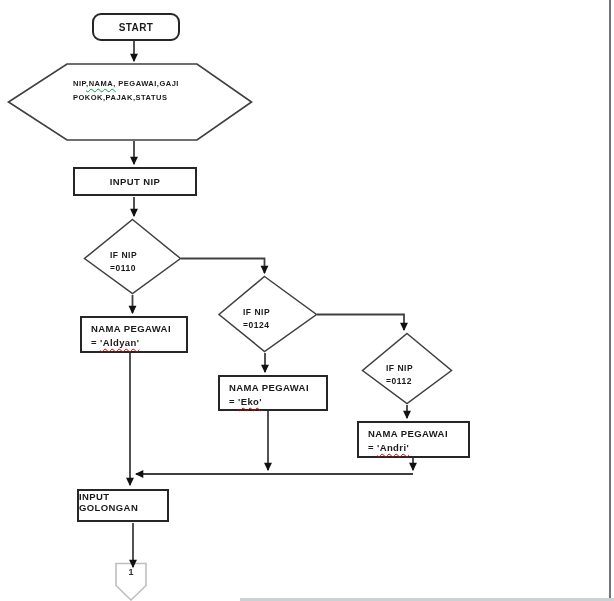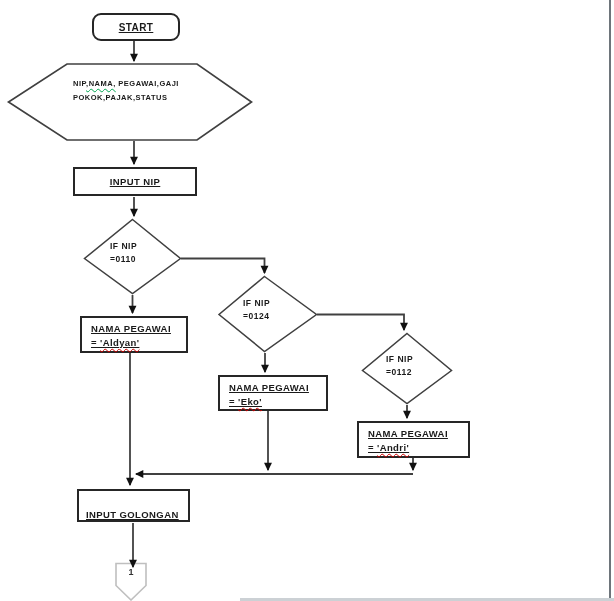--- a/index.html
+++ b/index.html
@@ -3,43 +3,43 @@
 <meta charset="utf-8">
 <style>
   html,body{margin:0;padding:0;background:#fff;}
   .stage{
     position:relative;width:614px;height:601px;background:#fff;overflow:hidden;
     font-family:"Liberation Sans", sans-serif;color:#1a1a1a;
   }
   .stage svg{position:absolute;left:0;top:0;z-index:1;}
   .node{
     position:absolute;z-index:2;background:#fff;border:2px solid #262626;
-    box-sizing:border-box;font-weight:700;letter-spacing:.4px;text-decoration:underline;
+    box-sizing:border-box;font-weight:700;letter-spacing:.4px;
   }
   .node.center{display:flex;align-items:center;justify-content:center;}
   .start{
     left:92px;top:13px;width:88px;height:28px;border-radius:9px;font-size:10px;
   }
   .input-nip{left:73px;top:167px;width:124px;height:29px;font-size:9.5px;}
   .assign{padding:4px 0 0 9px;font-size:9.5px;line-height:14px;}
   .assign-aldyan{left:80px;top:316px;width:108px;height:37px;}
   .assign-eko{left:218px;top:375px;width:110px;height:36px;}
   .assign-andri{left:357px;top:421px;width:113px;height:37px;}
   .input-golongan{
-    left:77px;top:489px;width:113px;height:33px;font-size:9.5px;
-    display:flex;align-items:flex-end;padding-left:7px;
+    left:77px;top:489px;width:92px;height:33px;font-size:9.5px;
+    display:flex;align-items:flex-start;
   }
   .hex-text{
     position:absolute;z-index:2;left:57px;top:77px;width:200px;
     font-size:7.5px;font-weight:700;letter-spacing:.5px;line-height:13.5px;
   }
   .hx-line{white-space:pre-wrap;margin-left:16px;}
   .diamond-text{
     position:absolute;z-index:2;font-size:8.5px;font-weight:700;
-    letter-spacing:.5px;line-height:13px;
+    letter-spacing:.5px;line-height:13px;margin-top:9px;
   }
   .dt-0{left:110px;top:240px;}
   .dt-1{left:243px;top:297px;}
   .dt-2{left:386px;top:353px;}
   .connector-label{
     position:absolute;z-index:2;left:116px;top:567px;width:30px;
     text-align:center;font-size:9px;font-weight:700;color:#333;
   }
   .grammar-mark{
     text-decoration-line:underline;text-decoration-style:wavy;

